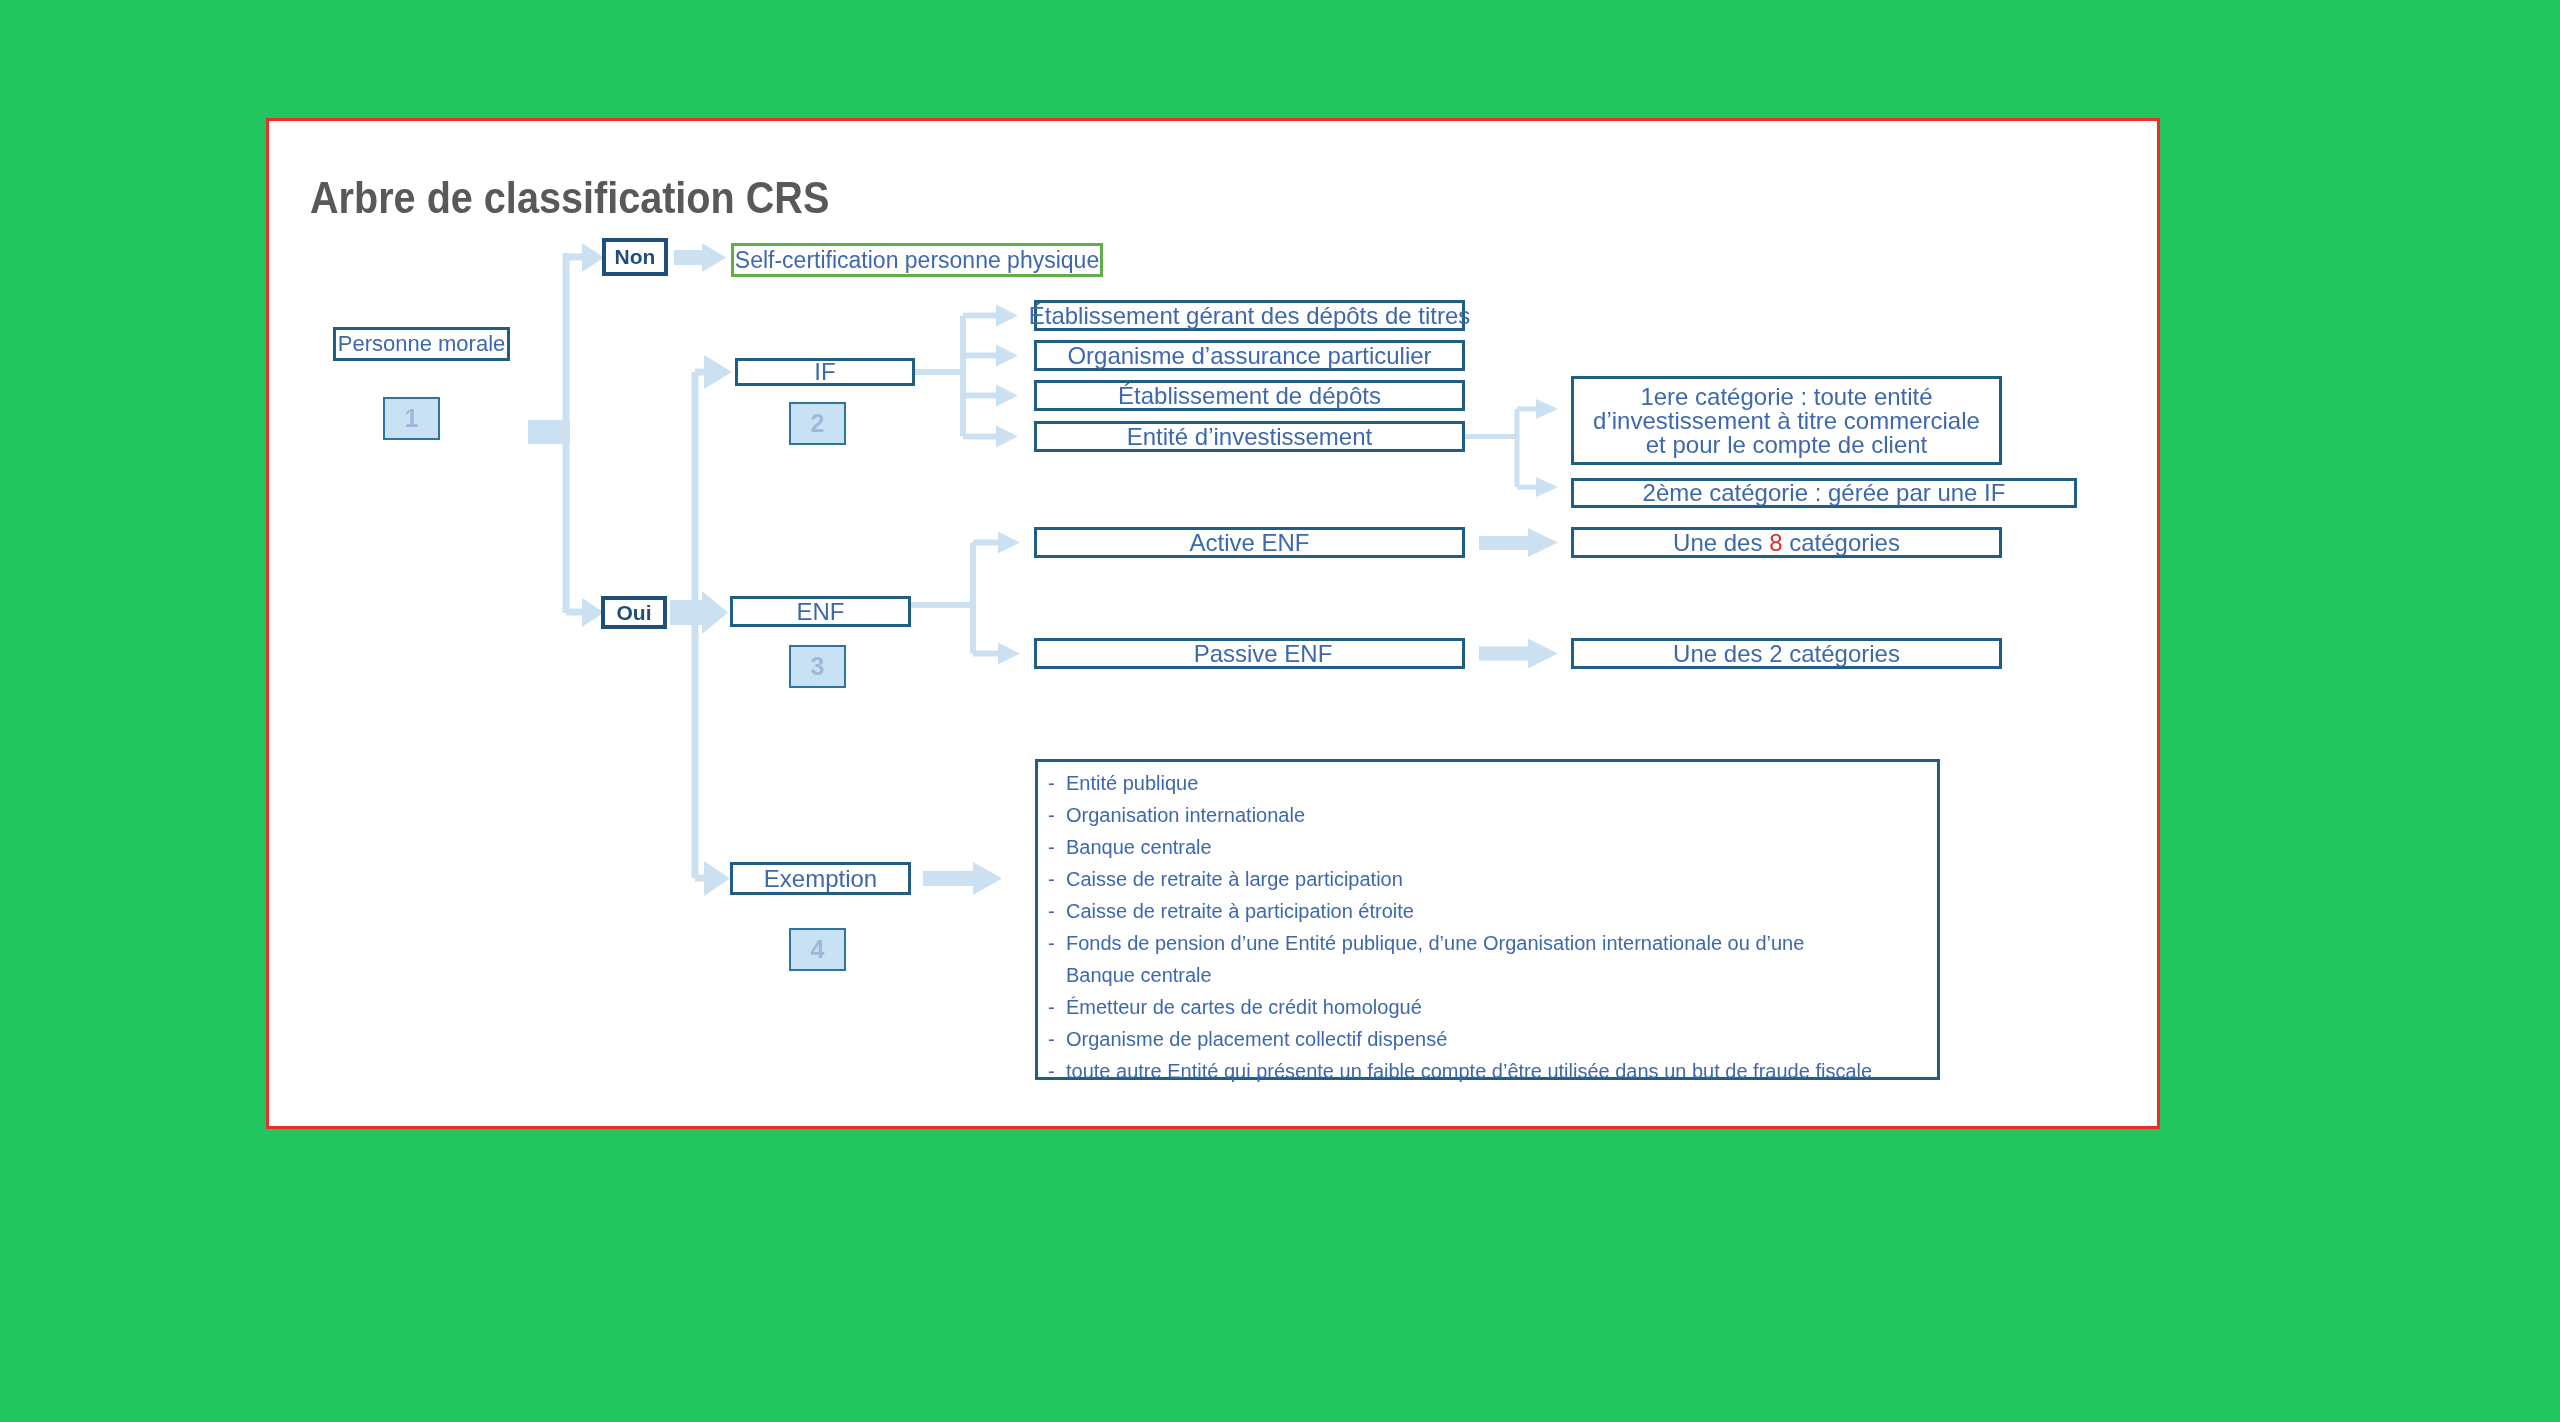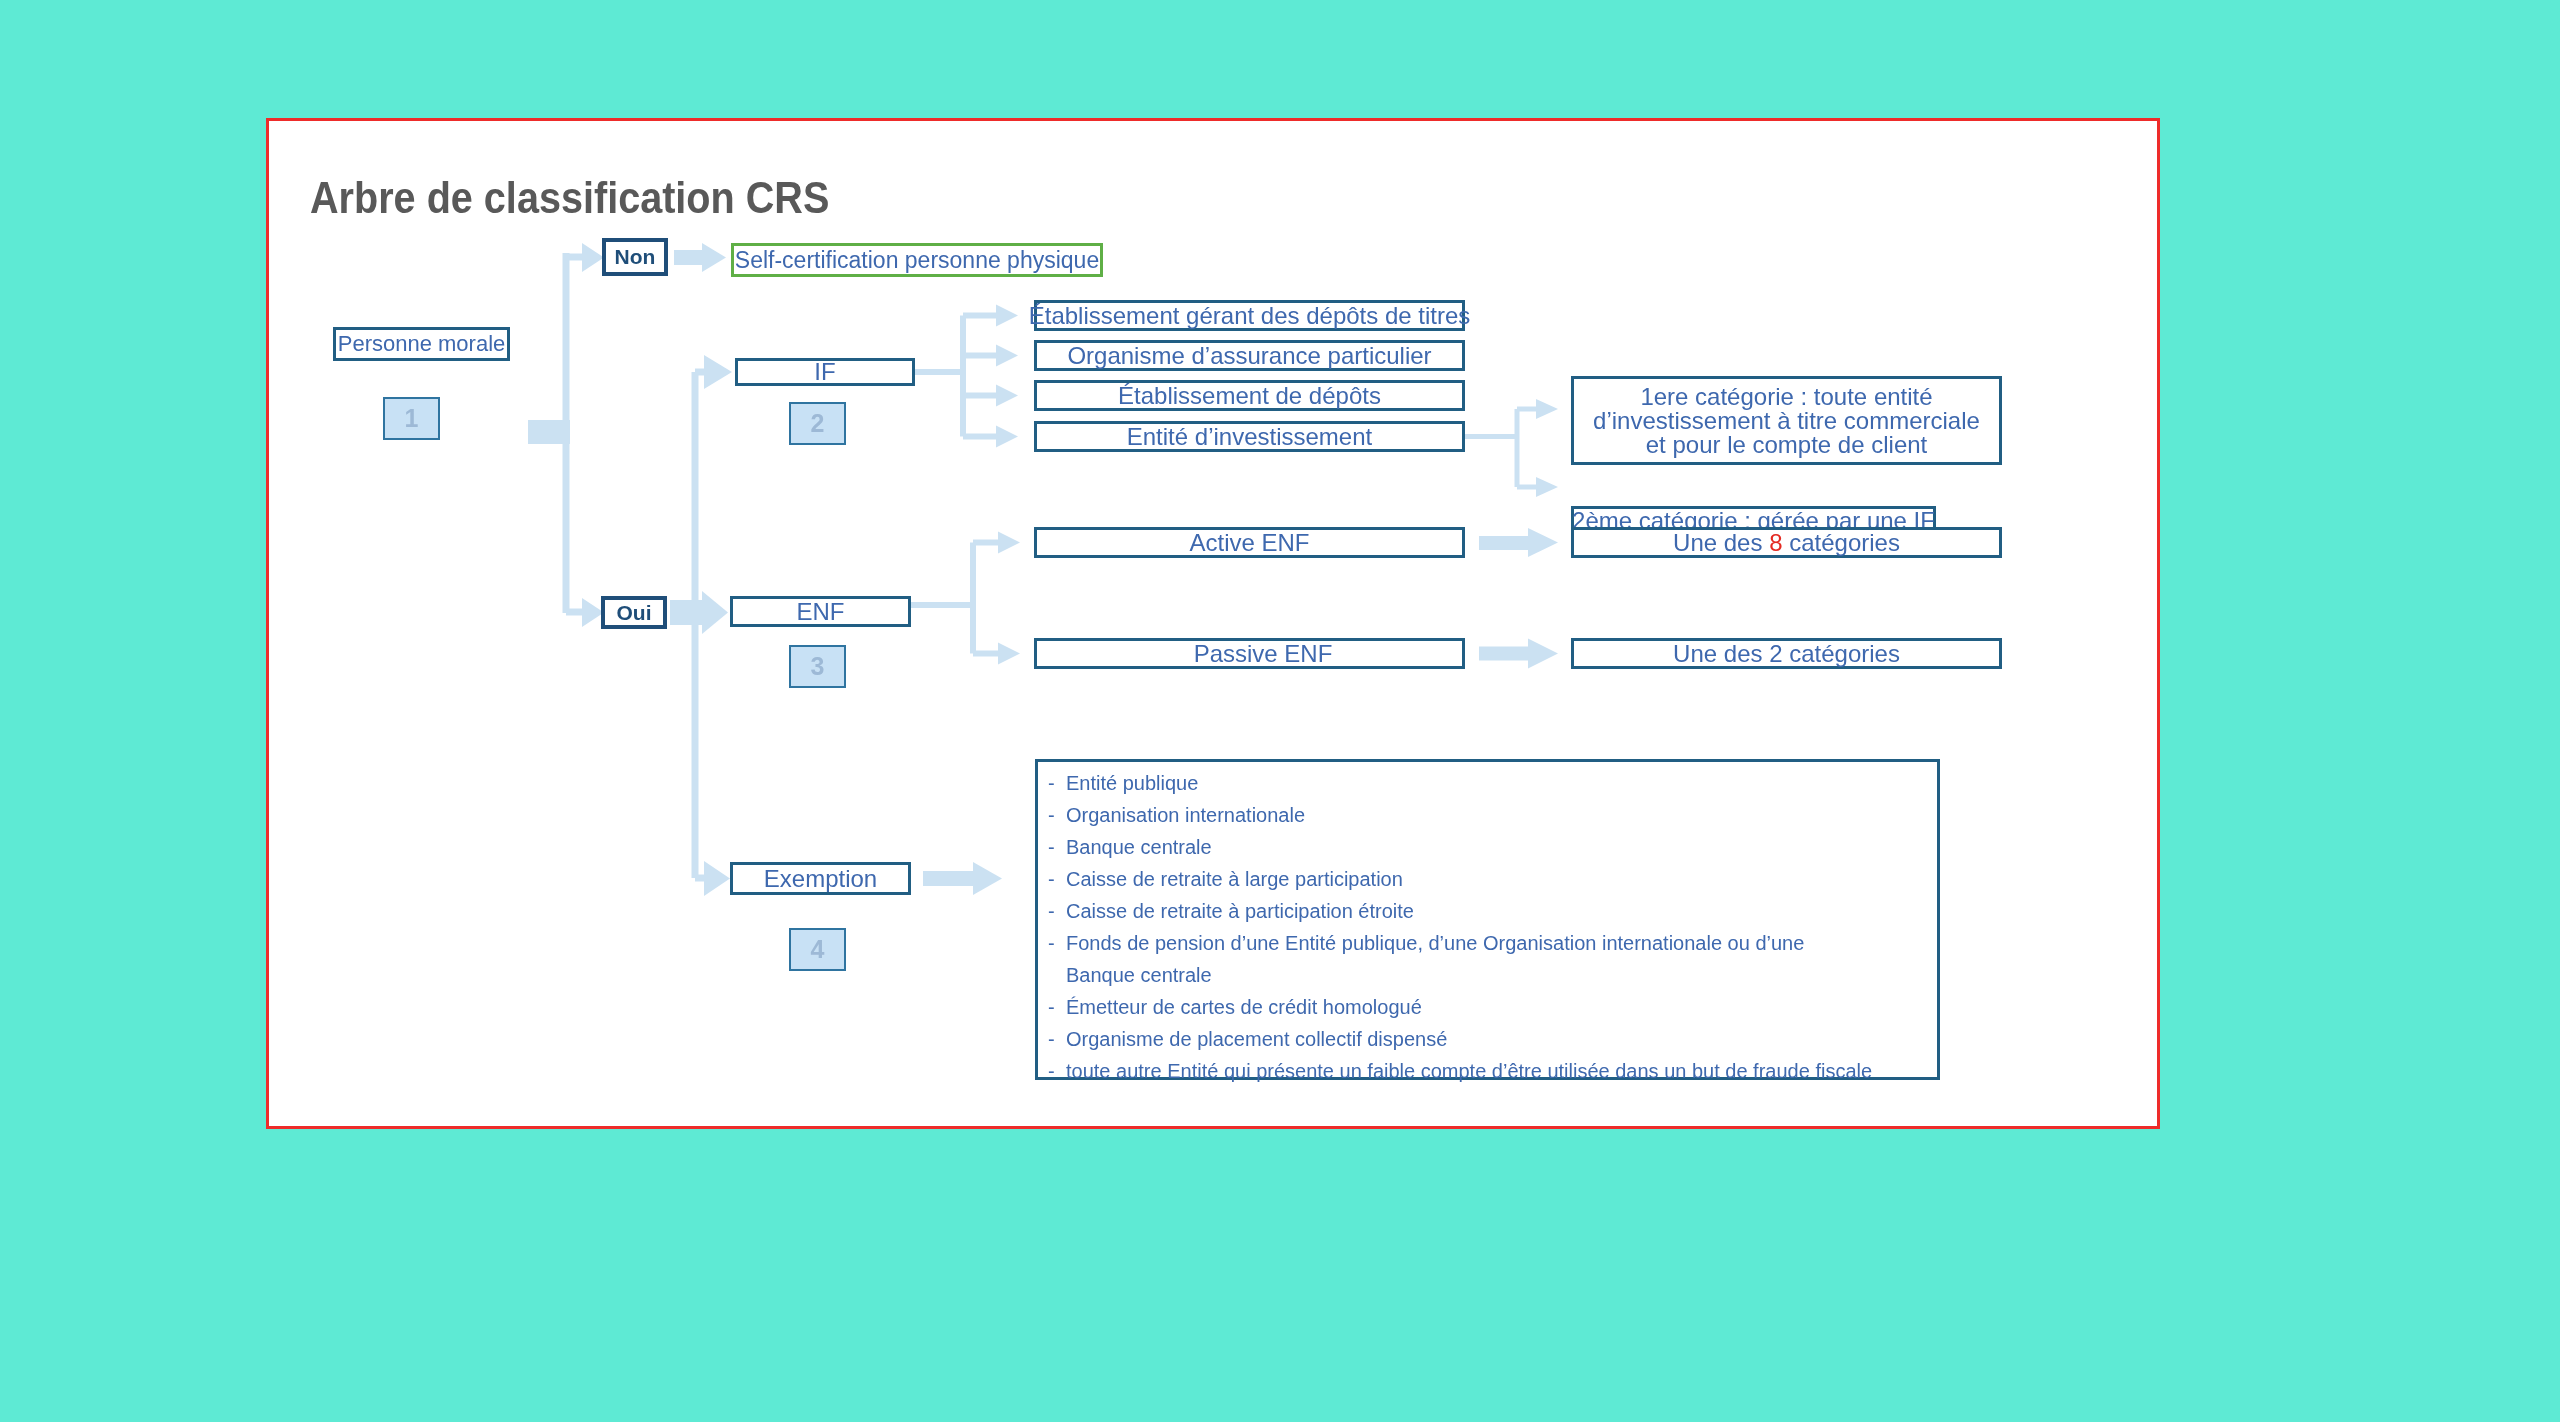--- a/index.html
+++ b/index.html
@@ -1,17 +1,17 @@
 <!DOCTYPE html>
 <html><head>
 <meta charset="utf-8">
 <style>
   html,body{margin:0;padding:0;background:#ffffff;}
   .canvas{
-    position:relative;width:2560px;height:1422px;background:#5eead4;
+    position:relative;width:2560px;height:1422px;background:#22c55e;
     font-family:"Liberation Sans", sans-serif;overflow:hidden;
   }
   .slide-frame{
     position:absolute;left:266px;top:118px;width:1894px;height:1011px;
     border:3px solid #EE2C2A;box-sizing:border-box;background:#ffffff;
   }
   .page-title{
     position:absolute;left:310px;top:172px;
     font-size:45px;font-weight:bold;color:#595959;white-space:nowrap;
     transform:scaleX(0.88);transform-origin:left center;letter-spacing:0px;
@@ -156,21 +156,21 @@
   <div class="node" style="left:1034px;top:380px;width:431px;height:31px;">
     <span>Établissement de dépôts</span>
   </div>
   <div class="node" style="left:1034px;top:421px;width:431px;height:31px;">
     <span>Entité d’investissement</span>
   </div>
 
   <div class="node multiline" style="left:1571px;top:376px;width:431px;height:89px;">
     <span>1ere catégorie : toute entité d’investissement à titre commerciale et pour le compte de client</span>
   </div>
-  <div class="node" style="left:1571px;top:478px;width:365px;height:30px;margin-top:28px;">
+  <div class="node" style="left:1571px;top:478px;width:506px;height:30px;">
     <span>2ème catégorie : gérée par une IF</span>
   </div>
 
   <div class="node" style="left:1034px;top:527px;width:431px;height:31px;">
     <span>Active ENF</span>
   </div>
   <div class="node" style="left:1571px;top:527px;width:431px;height:31px;">
     <span><span>Une des </span><span class="rednum redc" style="color:#E42A22;">8</span><span> catégories</span></span>
   </div>
 

